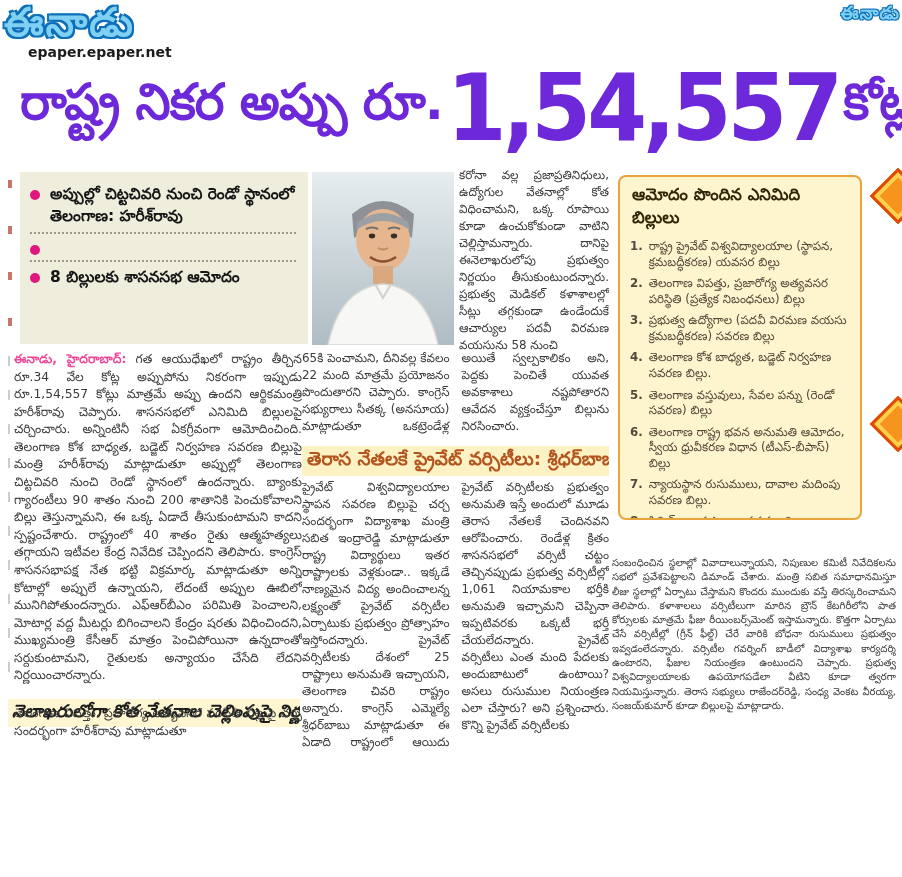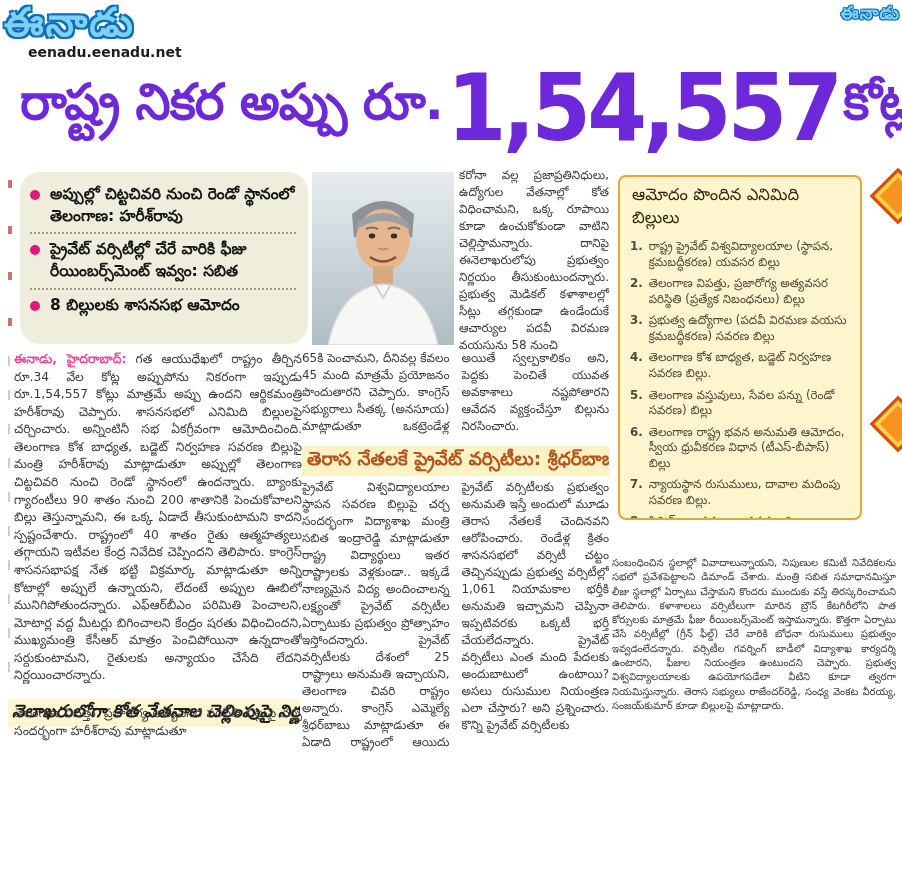--- a/index.html
+++ b/index.html
@@ -27,21 +27,21 @@
   .headline {
     position:absolute; left:20px; top:56px; width:892px; height:104px;
     display:flex; align-items:center; white-space:nowrap; color:#6d28d9; overflow:hidden;
   }
   .headline .t { font-size:50px; font-weight:800; letter-spacing:-1px; }
   .headline .num { font-size:86px; font-weight:900; letter-spacing:-4px; line-height:1; margin:0 4px; transform:scaleY(1.08); }
 
   
   .highlights {
     position:absolute; left:20px; top:172px; width:288px; height:172px; box-sizing:border-box;
-    background:#efeedd; padding:7px 12px 6px 10px;border-radius:20px;
+    background:#efeedd; padding:7px 12px 6px 10px;
   }
   .hl-item { display:flex; gap:10px; padding:5px 0; font-size:15.5px; font-weight:bold; color:#161616; line-height:1.4; }
   .hl-item + .hl-item { border-top:2px dotted #9b9b87; }
   .hl-dot { flex:0 0 auto; width:10px; height:10px; border-radius:50%; background:#e0187d; margin-top:6px; }
 
   
   .photo { position:absolute; left:312px; top:172px; width:142px; height:173px; overflow:hidden; background:#cfd9dd; }
 
   
   .bodytext { font-size:11.9px; line-height:1.43; text-align:justify; color:#3b3b3b; overflow:hidden; }
@@ -63,21 +63,21 @@
     position:absolute; left:302px; top:446px; width:307px; box-sizing:border-box;
     font-size:18.5px; font-weight:bold; color:#b3531d;
     background:#fdf2c4; padding:2px 5px; white-space:nowrap; overflow:hidden;
   }
 
   
   .bills {
     position:absolute; left:618px; top:175px; width:244px; height:345px; box-sizing:border-box;
     background:#fdf5cd; border:2px solid #eaa43c; border-radius:8px; padding:8px 10px; overflow:hidden;
   }
-  .bills-title { font-size:16.5px; font-weight:normal; color:#32260a; margin:0 0 8px 2px; }
+  .bills-title { font-size:16.5px; font-weight:bold; color:#32260a; margin:0 0 8px 2px; }
   .bill { display:flex; gap:6px; font-size:11.8px; color:#53483a; line-height:1.32; margin-bottom:6px; font-weight:500; }
   .bill-num { font-weight:bold; flex:0 0 auto; }
 
   
   .ribbon { position:absolute; right:-16px; width:34px; height:34px; transform:rotate(45deg);
             background:#f7941d; border:3px solid #e04a06; box-shadow:inset 0 0 0 4px #ffd24d; }
   .ribbon.r1 { top:176px; }
   .ribbon.r2 { top:404px; }
 
   
@@ -97,41 +97,40 @@
     font-size:21px; font-weight:bold; color:#17177a;
   }
 </style>
 </head>
 <body>
 
 <div class="page">
 
   <div class="masthead-left">
     <div class="logo-main">ఈనాడు</div>
-    <div class="logo-url">eenadu.eenadu.net</div>
+    <div class="logo-url">epaper.epaper.net</div>
   </div>
   <div class="logo-right">ఈనాడు</div>
 
   <div class="headline">
     <span class="t">రాష్ట్ర నికర అప్పు రూ.</span>
     <span class="num">1,54,557</span>
     <span class="t">కోట్లు</span>
   </div>
 
   <div class="edge-marks-red"></div>
   <div class="edge-marks-gray"></div>
 
   <div class="highlights">
     <div class="hl-item">
       <span class="hl-dot"></span>
       <span>అప్పుల్లో చిట్టచివరి నుంచి రెండో స్థానంలో తెలంగాణ: హరీశ్‌రావు</span>
     </div>
     <div class="hl-item">
       <span class="hl-dot"></span>
-      <span>ప్రైవేట్ వర్సిటీల్లో చేరే వారికి ఫీజు రీయింబర్స్‌మెంట్ ఇవ్వం: సబిత</span>
     </div>
     <div class="hl-item">
       <span class="hl-dot"></span>
       <span>8 బిల్లులకు శాసనసభ ఆమోదం</span>
     </div>
   </div>
 
   <div class="photo">
     <svg width="142" height="173" viewBox="0 0 142 173" xmlns="http://www.w3.org/2000/svg">
       <defs>
@@ -195,21 +194,21 @@
   </div>
 
   <div class="ribbon r1"></div>
   <div class="ribbon r2"></div>
 
   <div class="bodytext col1">
     <b class="dateline">ఈనాడు, హైదరాబాద్:</b>
     <span>గత ఆయుధేఖలో రాష్ట్రం తీర్చిన రూ.34 వేల కోట్ల అప్పుపోను నికరంగా ఇప్పుడు రూ.1,54,557 కోట్లు మాత్రమే అప్పు ఉందని ఆర్థికమంత్రి హరీశ్‌రావు చెప్పారు. శాసనసభలో ఎనిమిది బిల్లులపై చర్చించారు. అన్నింటినీ సభ ఏకగ్రీవంగా ఆమోదించింది. తెలంగాణ కోశ బాధ్యత, బడ్జెట్ నిర్వహణ సవరణ బిల్లుపై మంత్రి హరీశ్‌రావు మాట్లాడుతూ అప్పుల్లో తెలంగాణ చిట్టచివరి నుంచి రెండో స్థానంలో ఉందన్నారు. బ్యాంకు గ్యారంటీలు 90 శాతం నుంచి 200 శాతానికి పెంచుకోవాలని బిల్లు తెస్తున్నామని, ఈ ఒక్క ఏడాదే తీసుకుంటామని కాదని స్పష్టంచేశారు. రాష్ట్రంలో 40 శాతం రైతు ఆత్మహత్యలు తగ్గాయని ఇటీవల కేంద్ర నివేదిక చెప్పిందని తెలిపారు. కాంగ్రెస్ శాసనసభాపక్ష నేత భట్టి విక్రమార్క మాట్లాడుతూ అన్ని కోటాల్లో అప్పులే ఉన్నాయని, లేదంటే అప్పుల ఊబిలో మునిగిపోతుందన్నారు. ఎఫ్ఆర్‌బీఎం పరిమితి పెంచాలని, మోటార్ల వద్ద మీటర్లు బిగించాలని కేంద్రం షరతు విధించిందని, ముఖ్యమంత్రి కేసీఆర్ మాత్రం పెంచిపోయినా ఉన్నదాంతో సర్దుకుంటామని, రైతులకు అన్యాయం చేసేది లేదని నిర్ణయించారన్నారు.</span>
   </div>
 
-  <div class="bodytext mid-block">65కి పెంచామని, దీనివల్ల కేవలం 45 మంది మాత్రమే ప్రయోజనం పొందుతారని చెప్పారు. కాంగ్రెస్ సభ్యురాలు సీతక్క (అనసూయ) మాట్లాడుతూ ఒకట్రెండేళ్ల అయితే స్వల్పకాలికం అని, పెద్దకు పెంచితే యువత అవకాశాలు నష్టపోతారని ఆవేదన వ్యక్తంచేస్తూ బిల్లును నిరసించారు.</div>
+  <div class="bodytext mid-block">65కి పెంచామని, దీనివల్ల కేవలం 22 మంది మాత్రమే ప్రయోజనం పొందుతారని చెప్పారు. కాంగ్రెస్ సభ్యురాలు సీతక్క (అనసూయ) మాట్లాడుతూ ఒకట్రెండేళ్ల అయితే స్వల్పకాలికం అని, పెద్దకు పెంచితే యువత అవకాశాలు నష్టపోతారని ఆవేదన వ్యక్తంచేస్తూ బిల్లును నిరసించారు.</div>
 
   <div class="subhead2">తెరాస నేతలకే ప్రైవేట్ వర్సిటీలు: శ్రీధర్‌బాబు</div>
 
   <div class="bodytext mid-bottom">ప్రైవేట్ విశ్వవిద్యాలయాల స్థాపన సవరణ బిల్లుపై చర్చ సందర్భంగా విద్యాశాఖ మంత్రి సబిత ఇంద్రారెడ్డి మాట్లాడుతూ రాష్ట్ర విద్యార్థులు ఇతర రాష్ట్రాలకు వెళ్లకుండా.. ఇక్కడే నాణ్యమైన విద్య అందించాలన్న లక్ష్యంతో ప్రైవేట్ వర్సిటీల ఏర్పాటుకు ప్రభుత్వం ప్రోత్సాహం ఇస్తోందన్నారు. ప్రైవేట్ వర్సిటీలకు దేశంలో 25 రాష్ట్రాలు అనుమతి ఇచ్చాయని, తెలంగాణ చివరి రాష్ట్రం అన్నారు. కాంగ్రెస్ ఎమ్మెల్యే శ్రీధర్‌బాబు మాట్లాడుతూ ఈ ఏడాది రాష్ట్రంలో ఆయిదు ప్రైవేట్ వర్సిటీలకు ప్రభుత్వం అనుమతి ఇస్తే అందులో మూడు తెరాస నేతలకే చెందినవని ఆరోపించారు. రెండేళ్ల క్రితం శాసనసభలో వర్సిటీ చట్టం తెచ్చినప్పుడు ప్రభుత్వ వర్సిటీల్లో 1,061 నియామకాల భర్తీకి అనుమతి ఇచ్చామని చెప్పినా ఇప్పటివరకు ఒక్కటీ భర్తీ చేయలేదన్నారు. ప్రైవేట్ వర్సిటీలు ఎంత మంది పేదలకు అందుబాటులో ఉంటాయి? అసలు రుసుముల నియంత్రణ ఎలా చేస్తారు? అని ప్రశ్నించారు. కొన్ని ప్రైవేట్ వర్సిటీలకు</div>
 
   <div class="subhead1">నెలాఖరులోగా కోత వేతనాల చెల్లింపుపై నిర్ణయం</div>
 
   <div class="bodytext col1-bottom">తెలంగాణ విపత్తు, ప్రజారోగ్య అత్యవసర పరిస్థితి బిల్లుపై చర్చ సందర్భంగా హరీశ్‌రావు మాట్లాడుతూ</div>
 
   <div class="bodytext right-bottom">సంబంధించిన స్థలాల్లో వివాదాలున్నాయని, నిపుణుల కమిటీ నివేదికలను సభలో ప్రవేశపెట్టాలని డిమాండ్ చేశారు. మంత్రి సబిత సమాధానమిస్తూ లీజు స్థలాల్లో ఏర్పాటు చేస్తామని కొందరు ముందుకు వస్తే తిరస్కరించామని తెలిపారు. కళాశాలలు వర్సిటీలుగా మారిన బ్రౌన్ కేటగిరీలోని పాత కోర్సులకు మాత్రమే ఫీజు రీయింబర్స్‌మెంట్ ఇస్తామన్నారు. కొత్తగా ఏర్పాటు చేసే వర్సిటీల్లో (గ్రీన్ ఫీల్డ్) చేరే వారికి బోధనా రుసుములు ప్రభుత్వం ఇవ్వడంలేదన్నారు. వర్సిటీల గవర్నింగ్ బాడీలో విద్యాశాఖ కార్యదర్శి ఉంటారని, ఫీజుల నియంత్రణ ఉంటుందని చెప్పారు. ప్రభుత్వ విశ్వవిద్యాలయాలకు ఉపయోగపడేలా వీటిని కూడా త్వరగా నియమిస్తున్నారు. తెరాస సభ్యులు రాజేందర్‌రెడ్డి, సంధ్య వెంకట వీరయ్య, సంజయ్‌కుమార్ కూడా బిల్లులపై మాట్లాడారు.</div>

